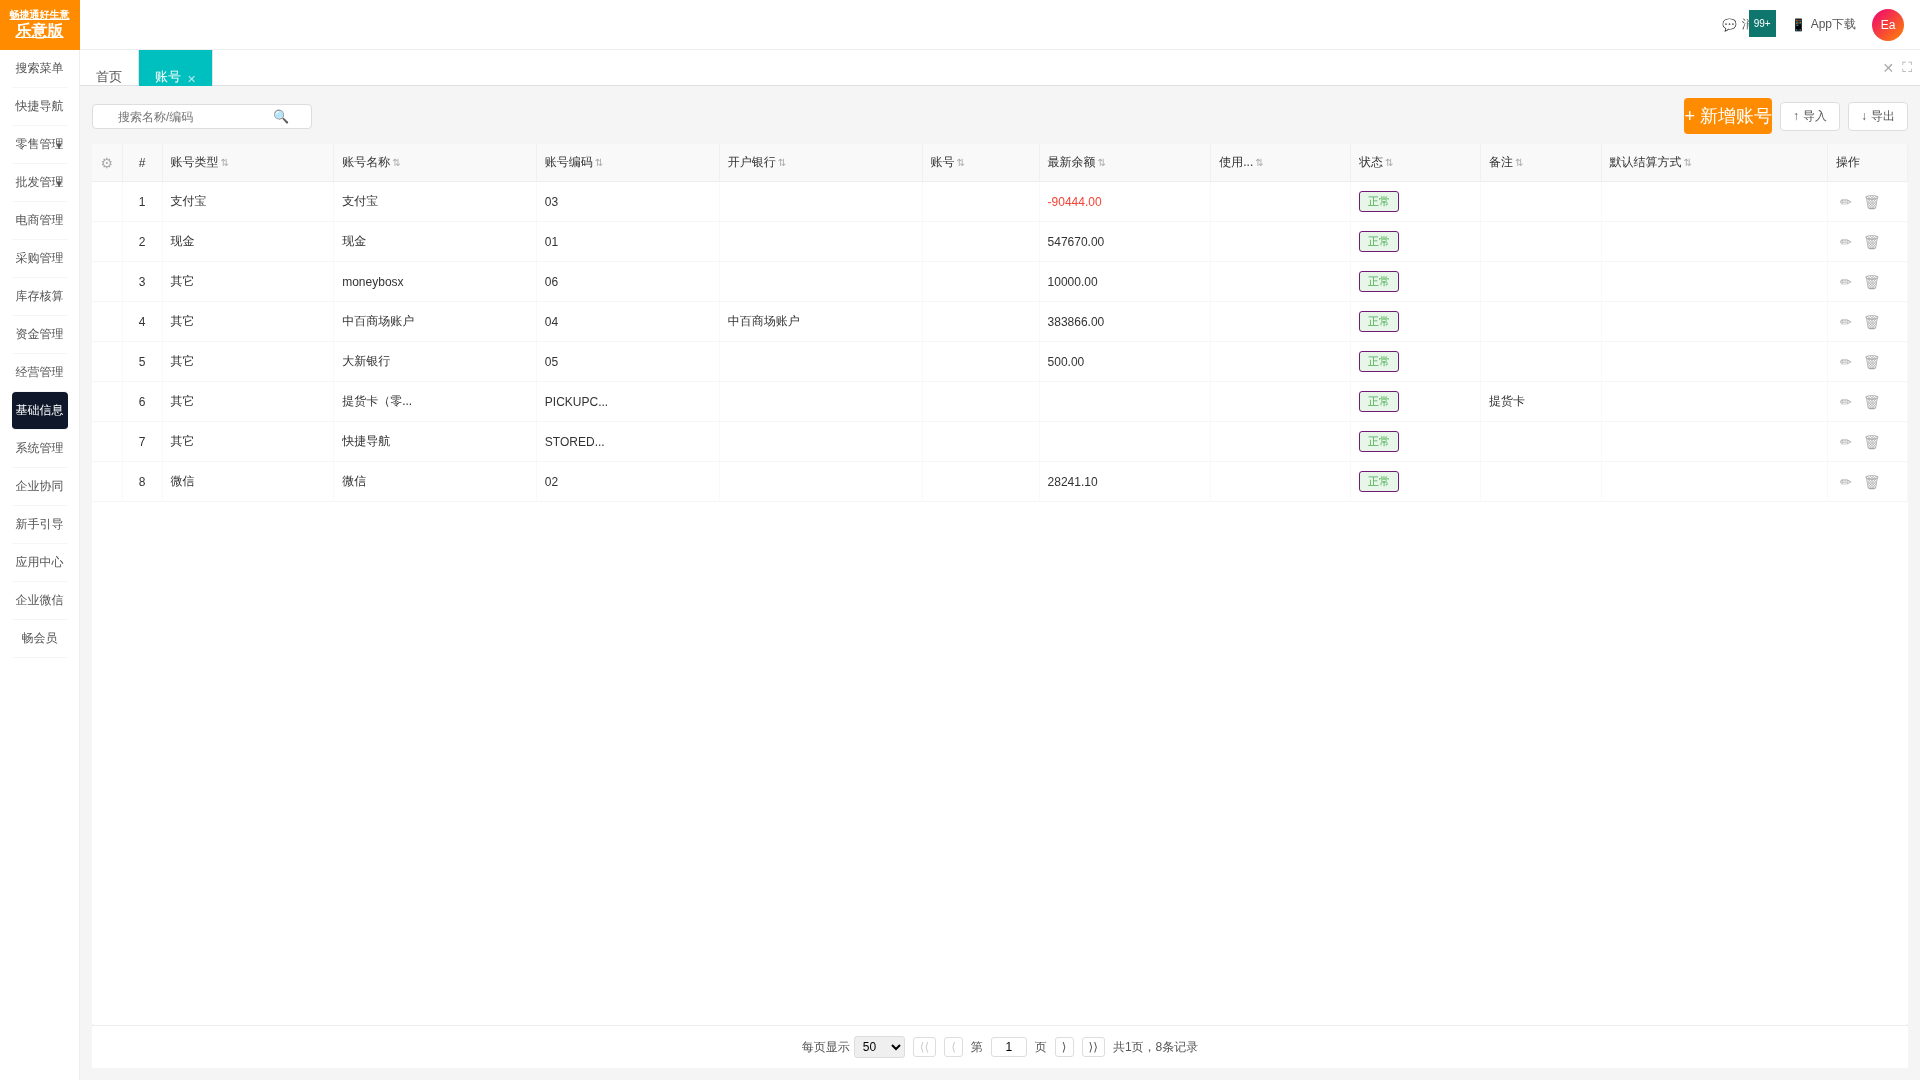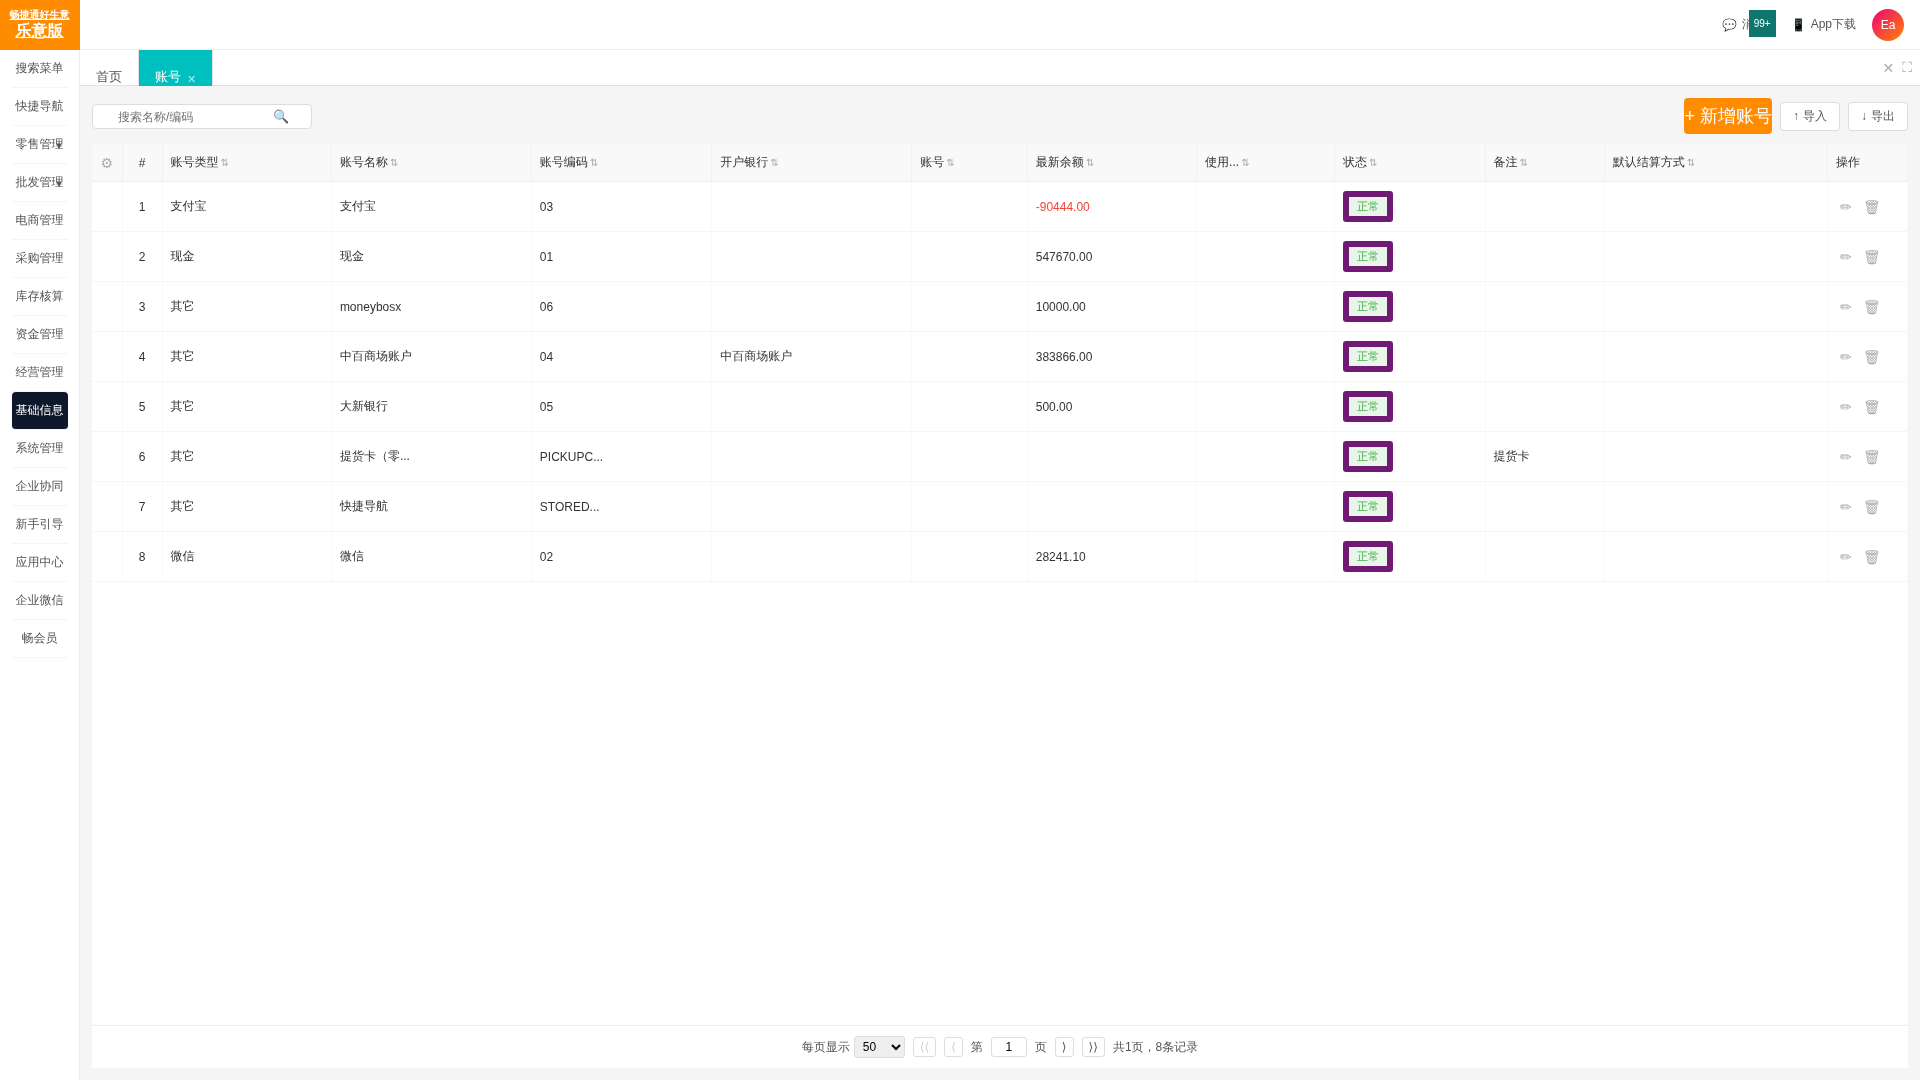--- a/index.html
+++ b/index.html
@@ -188,21 +188,21 @@
       white-space: nowrap;
       border-right: 1px solid #f9f9f9;
     }
     .status-badge {
       display: inline-block;
       padding: 2px 8px;
       border-radius: 3px;
       font-size: 11px;
       background: #e8f5e9;
       color: #4caf50;
-      border: 6px solid #701a75;
+      border: 1px solid #701a75;
     }
     .action-btn {
       background: none;
       border: none;
       cursor: pointer;
       color: #aaa;
       font-size: 14px;
       padding: 2px 4px;
     }
     .settings-col { width: 30px; text-align: center; }

